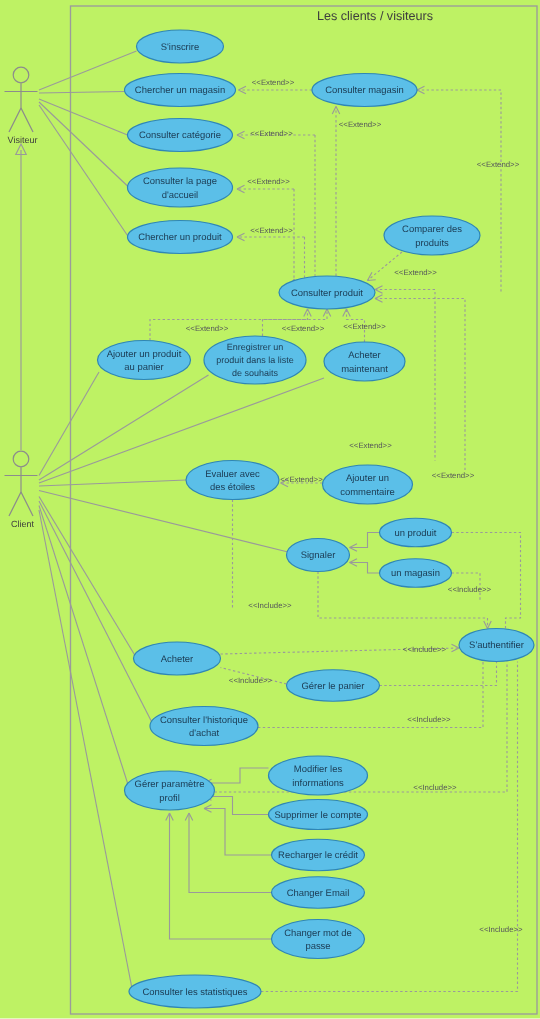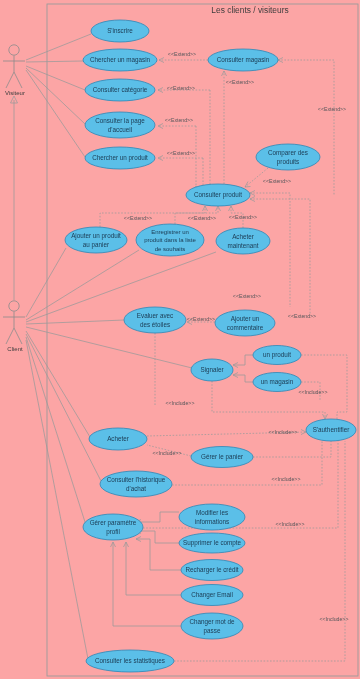--- a/index.html
+++ b/index.html
@@ -1,18 +1,18 @@
 <!DOCTYPE html>
 <html><head>
 <meta charset="utf-8">
 <style>
   html,body{margin:0;padding:0;background:#ffffff;}
   body{width:360px;height:679px;overflow:hidden;
        font-family:"Liberation Sans","DejaVu Sans",sans-serif;}
-  #stage{position:relative;width:360px;height:679px;background:#fca5a5;}
+  #stage{position:relative;width:360px;height:679px;background:#bef264;}
   svg#diagram{position:absolute;left:0;top:0;width:360px;height:679px;}
   .uc-text{fill:#1b3a52;font-family:"Liberation Sans","DejaVu Sans",sans-serif;
            font-size:6.3px;text-anchor:middle;dominant-baseline:middle;}
   .uc-text.small{font-size:6px;}
   .uc-ellipse{fill:#5bbfe8;stroke:#2f86b5;stroke-width:.8px;}
   .stereo{fill:#55565a;font-family:"Liberation Sans","DejaVu Sans",sans-serif;
           font-size:5.2px;text-anchor:middle;dominant-baseline:middle;}
   .actor-label{fill:#3d3d3d;font-family:"Liberation Sans","DejaVu Sans",sans-serif;
                font-size:6px;text-anchor:middle;}
   .title-text{fill:#3d3d3d;font-family:"Liberation Sans","DejaVu Sans",sans-serif;

